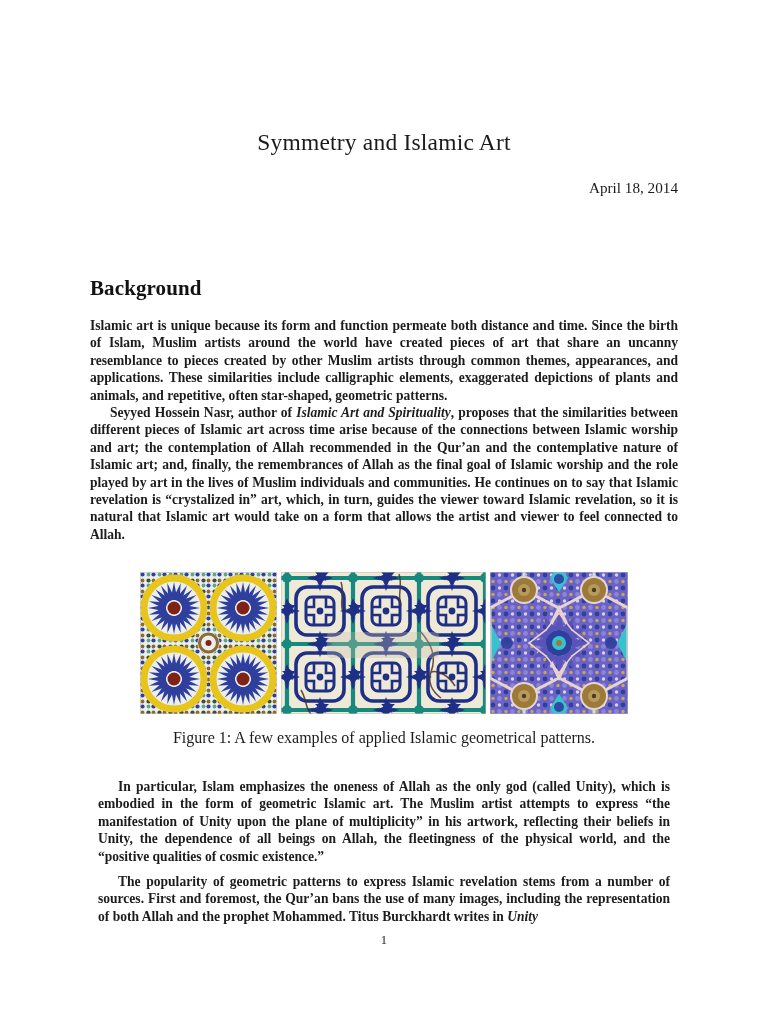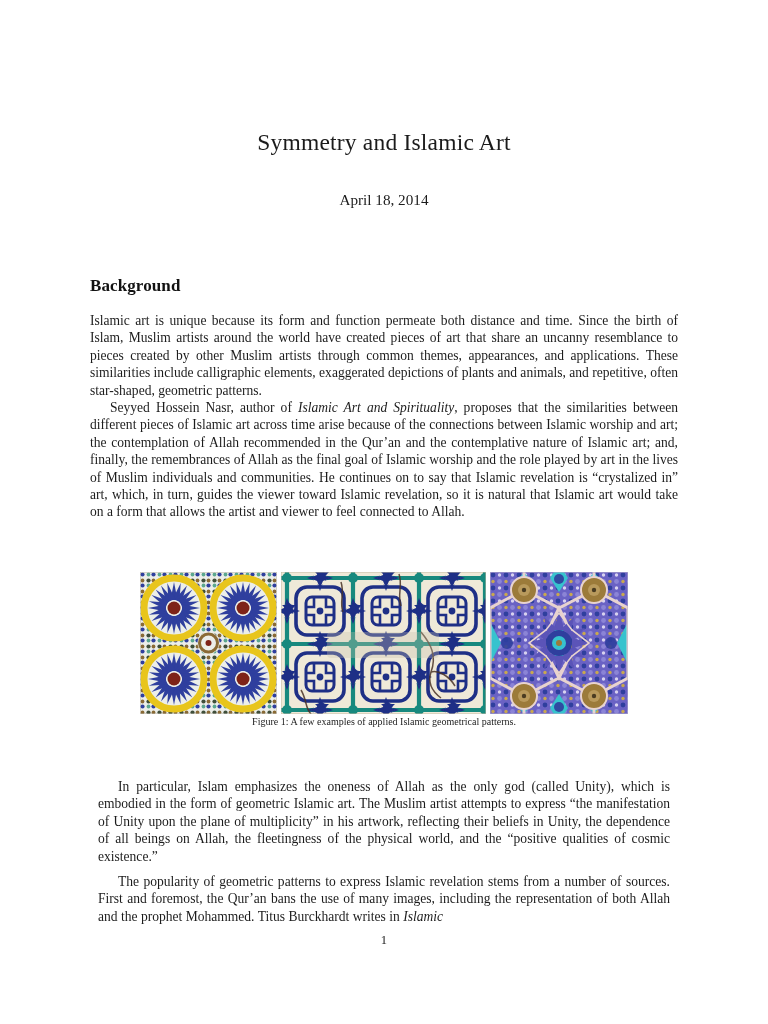--- a/index.html
+++ b/index.html
@@ -40,47 +40,49 @@
     font-weight: normal;
   }
   .doc-author {
     font-size: 15.2px;
     margin: 0;
     padding-top: 34px;
     color: #1b1b1b;
   }
   .doc-date {
     font-size: 15.2px;
-    margin: 12px;
+    margin: 0;
     padding-top: 22px;
     color: #1b1b1b;
+    text-align: right;
   }
 
   
   .body-col {
     position: absolute;
     left: 90px;
     top: 276px;
     width: 588px;
   }
   .section-heading {
-    font-size: 17px;
+    font-size: 21px;
     font-weight: bold;
     margin: 0 0 16px 0;
     color: #121212;
     letter-spacing: 0.1px;
   }
   p.para {
     font-size: 13.55px;
     line-height: 17.4px;
     text-align: justify;
     text-justify: inter-word;
     margin: 0;
     color: #1c1c1c;
     hyphens: none;
+    font-weight: bold;
   }
   p.para.indent {
     text-indent: 20px;
   }
   em.ital { font-style: italic; }
 
   
   .figure {
     position: absolute;
     left: 90px;
@@ -97,22 +99,23 @@
     position: relative;
     overflow: hidden;
     background: #ece9dd;
   }
   .tile-a { width: 137px; height: 142px; }
   .tile-b { width: 205px; height: 142px; }
   .tile-c { width: 138px; height: 142px; }
   .tile svg { display: block; width: 100%; height: 100%; }
   .fig-caption {
     text-align: center;
-    font-size: 10px;
+    font-size: 16px;
     line-height: 16px;
+    margin-top: 16px;
     color: #1c1c1c;
   }
 
   
   .body-col-2 {
     position: absolute;
     left: 90px;
     top: 770px;
     width: 588px;
   }
@@ -510,18 +513,18 @@
           <rect width="138" height="142" fill="none" stroke="#b5aec9" stroke-width="1"></rect>
         </svg>
       </div>
 
     </div>
     <div class="fig-caption">Figure 1: A few examples of applied Islamic geometrical patterns.</div>
   </div>
 
   <div class="body-col-2">
     <p class="para indent">In particular, Islam emphasizes the oneness of Allah as the only god (called Unity), which is embodied in the form of geometric Islamic art. The Muslim artist attempts to express “the manifestation of Unity upon the plane of multiplicity” in his artwork, reflecting their beliefs in Unity, the dependence of all beings on Allah, the fleetingness of the physical world, and the “positive qualities of cosmic existence.”</p>
-    <p class="para indent"><span>The popularity of geometric patterns to express Islamic revelation stems from a number of sources. First and foremost, the Qur’an bans the use of many images, including the representation of both Allah and the prophet Mohammed. Titus Burckhardt writes in </span><em class="ital">Islamic</em></p>
+    <p class="para indent"><span>The popularity of geometric patterns to express Islamic revelation stems from a number of sources. First and foremost, the Qur’an bans the use of many images, including the representation of both Allah and the prophet Mohammed. Titus Burckhardt writes in </span><em class="ital">Unity</em></p>
   </div>
 
   <div class="page-number">1</div>
 
 </div>
 
 </body></html>

